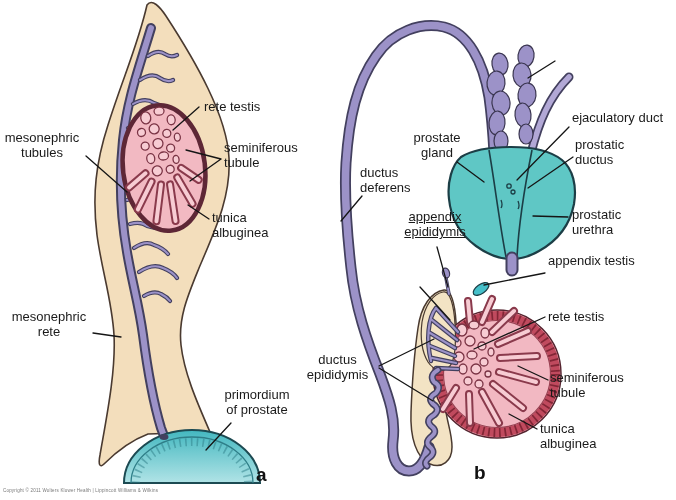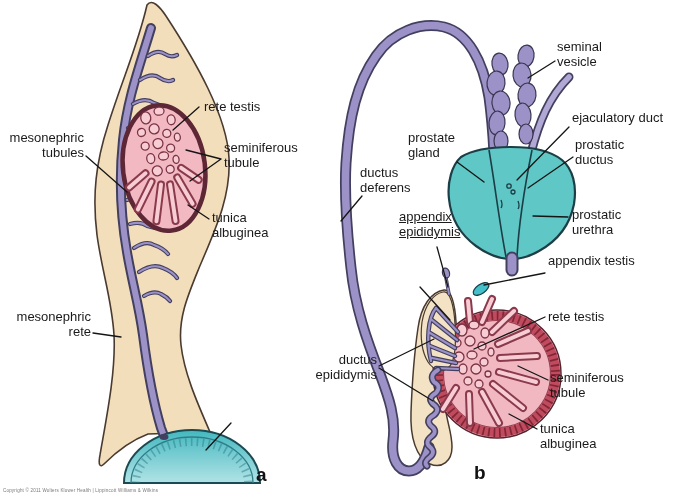--- a/index.html
+++ b/index.html
@@ -1,22 +1,22 @@
 <!DOCTYPE html>
 <html><head>
 <meta charset="utf-8">
 <style>
   html,body{margin:0;padding:0;background:#fff;}
   #stage{position:relative;width:676px;height:500px;background:#ffffff;overflow:hidden;
          font-family:"Liberation Sans",sans-serif;}
   #art{position:absolute;left:0;top:0;}
   .lbl{position:absolute;font-size:13px;line-height:1.18;color:#1a1a1a;white-space:nowrap;}
   .lbl span{display:block;}
-  .ra{text-align:right;}
-  .ca{}
+  .ra{text-align:center;}
+  .ca{text-align:center;}
   .panel-letter{position:absolute;font-size:19px;font-weight:bold;color:#111;}
   #copyright{position:absolute;left:3px;top:488px;font-size:4.5px;color:#777;letter-spacing:.2px;}
   
   .vo{stroke:#43405F;fill:none;stroke-linecap:round;stroke-linejoin:round;}
   .vi{stroke:#9C92C8;fill:none;stroke-linecap:round;stroke-linejoin:round;}
   .vi2{stroke:#B2A8D6;fill:none;stroke-linecap:round;stroke-linejoin:round;}
   .so{stroke:#8A3A4C;fill:none;stroke-linecap:round;}
   .si{stroke:#F7CCD3;fill:none;stroke-linecap:round;}
   .blob{fill:#F7CCD3;stroke:#7A3344;stroke-width:1.3;}
   .ld{stroke:#151515;stroke-width:1.3;fill:none;stroke-linecap:round;}
@@ -186,26 +186,26 @@
     <span>tubule</span>
   </div>
   <div class="lbl" style="left:212px;top:210px;">
     <span>tunica</span>
     <span>albuginea</span>
   </div>
   <div class="lbl ra" style="left:7px;width:84px;top:309px;">
     <span>mesonephric</span>
     <span>rete</span>
   </div>
+  <div class="lbl ca" style="left:219px;width:76px;top:387px;">
+    <span>primordium</span>
+    <span>of prostate</span>
+  </div>
   <div class="panel-letter" style="left:256px;top:464px;">a</div>
 
-  <div class="lbl" style="left:557px;top:39px;">
-    <span>seminal</span>
-    <span>vesicle</span>
-  </div>
   <div class="lbl" style="left:572px;top:110px;">
     <span>ejaculatory duct</span>
   </div>
   <div class="lbl" style="left:575px;top:137px;">
     <span>prostatic</span>
     <span>ductus</span>
   </div>
   <div class="lbl ca" style="left:408px;width:58px;top:130px;">
     <span>prostate</span>
     <span>gland</span>

